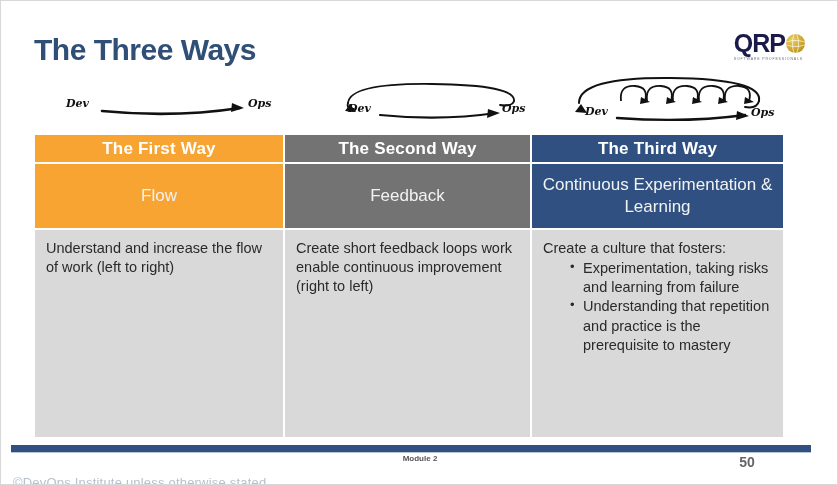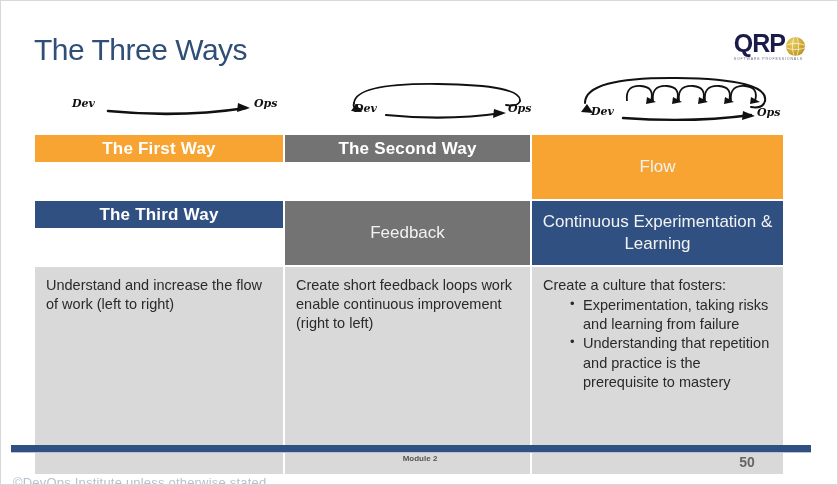--- a/index.html
+++ b/index.html
@@ -19,37 +19,37 @@
     border: 1px solid #d8d8d8;
     overflow: hidden;
   }
 
   
   .slide-title {
     position: absolute;
     left: 33px;
     top: 32px;
     font-size: 30px;
-    font-weight: normal;
+    font-weight: bold;
     color: #2f4f76;
     letter-spacing: -0.5px;
   }
 
   
   .logo {
     position: absolute;
     right: 32px;
     top: 30px;
     display: flex;
     flex-direction: column;
     align-items: flex-end;
   }
   .logo-row {
     display: flex;
-    align-items: flex-end;
+    align-items: center;
   }
   .logo-text {
     font-size: 25px;
     font-weight: bold;
     color: #1b1b4b;
     letter-spacing: -1px;
     line-height: 1;
   }
   .logo-globe {
     width: 19px;
@@ -77,21 +77,21 @@
     font-size: 3.6px;
     color: #6f6f8a;
     letter-spacing: 0.8px;
     margin-top: 1px;
     margin-right: 2px;
   }
 
   
   .diagrams {
     position: absolute;
-    left: 39px;
+    left: 33px;
     top: 72px;
     width: 750px;
     height: 58px;
   }
   .diagram {
     position: absolute;
     top: 0;
     height: 58px;
   }
   .diagram svg { display: block; }
@@ -280,23 +280,23 @@
         <text class="loop-label" x="192" y="43">Ops</text>
       </svg>
     </div>
 
   </div>
 
   <div class="table">
 
     <div class="cell head col1-bg">The First Way</div>
     <div class="cell head col2-bg">The Second Way</div>
+    <div class="cell head col3-bg">The Third Way</div>
+
     <div class="cell sub col1-bg">Flow</div>
-
-    <div class="cell head col3-bg">The Third Way</div>
     <div class="cell sub col2-bg">Feedback</div>
     <div class="cell sub col3-bg">Continuous Experimentation &amp; Learning</div>
 
     <div class="body">
       <div>Understand and increase the flow of work (left to right)</div>
     </div>
 
     <div class="body">
       <div>Create short feedback loops work enable continuous improvement (right to left)</div>
     </div>

